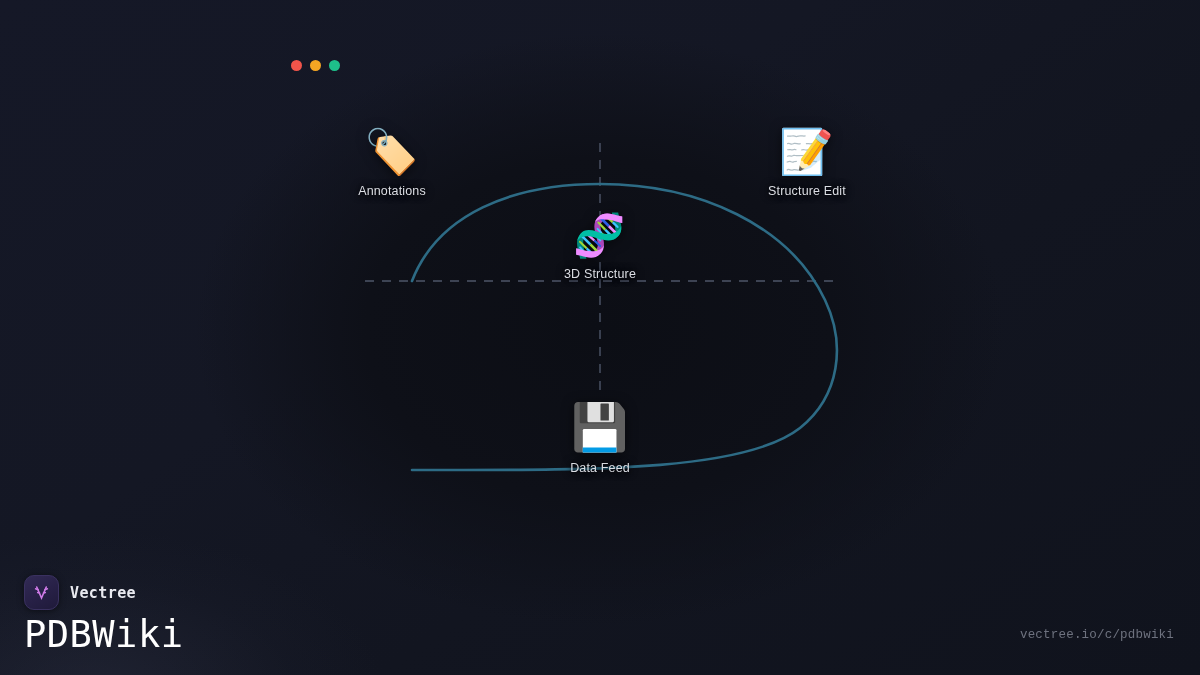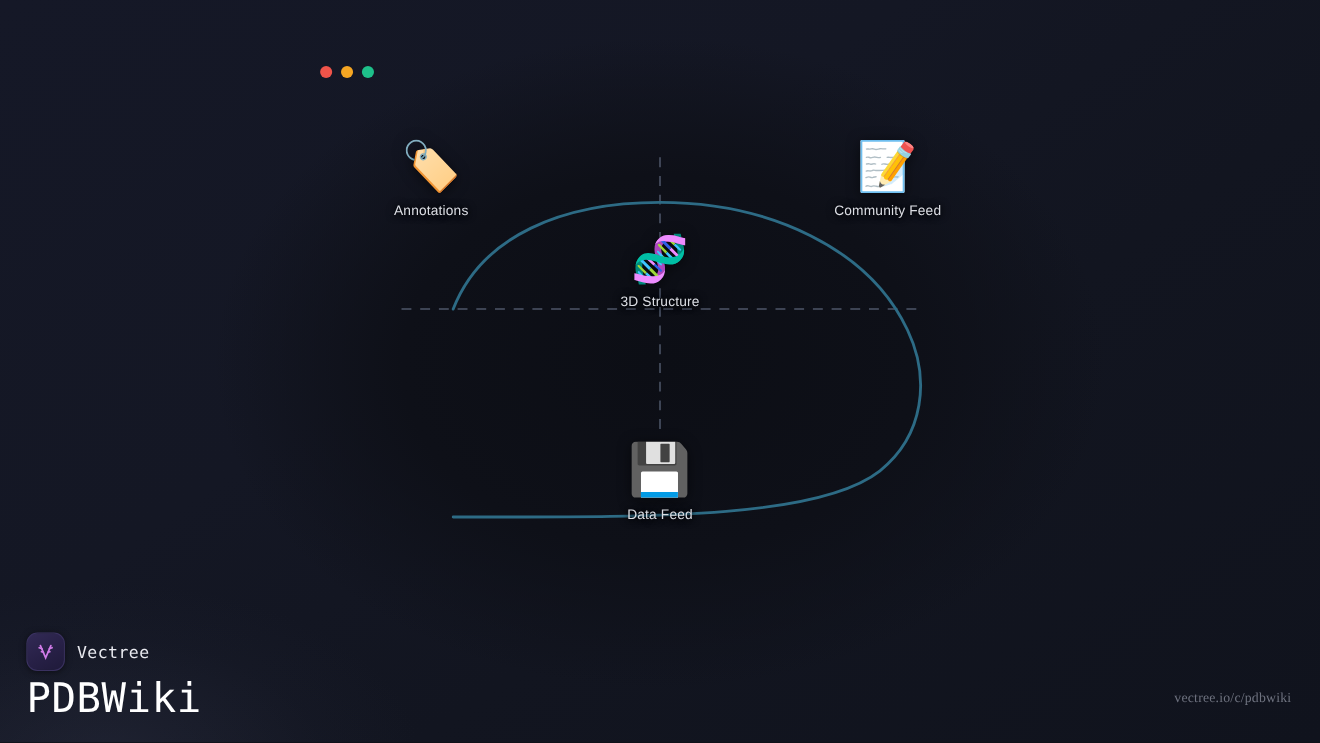--- a/index.html
+++ b/index.html
@@ -101,38 +101,38 @@
     background: linear-gradient(150deg, #322a55 0%, #272046 55%, #1f1a3a 100%);
     border: 1px solid #3a3160;
     display: flex;
     align-items: center;
     justify-content: center;
     box-shadow: 0 1px 6px rgba(0,0,0,0.5);
   }
   .brand-name {
     font-family: "DejaVu Sans Mono", "Liberation Mono", monospace;
     font-size: 15px;
-    font-weight: normal;
+    font-weight: bold;
     color: #e9eaf0;
     letter-spacing: 0.4px;
   }
   .brand-title {
     font-family: "DejaVu Sans Mono", "Liberation Mono", monospace;
     font-size: 37px;
     font-weight: normal;
     color: #ffffff;
     letter-spacing: 0.5px;
     line-height: 1.05;
   }
 
   .site-url {
     position: absolute;
     right: 26px;
     bottom: 33px;
-    font-family: Liberation Serif, serif;
+    font-family: Liberation Mono, monospace;
     font-size: 12.5px;
     color: #6e727f;
     letter-spacing: 0.2px;
   }
 </style>
 </head>
 <body>
 
 <div id="stage">
 
@@ -154,21 +154,21 @@
              C 744 472, 590 470, 412 470" fill="none" stroke="#2d6b85" stroke-width="2.6" stroke-linecap="round"></path>
   </svg>
 
   <div class="node" id="node-annotations">
     <div class="node-icon">🏷️</div>
     <div class="node-label">Annotations</div>
   </div>
 
   <div class="node" id="node-community-edit">
     <div class="node-icon">📝</div>
-    <div class="node-label">Community Feed</div>
+    <div class="node-label">Structure Edit</div>
   </div>
 
   <div class="node" id="node-3d-structure">
     <div class="node-icon">🧬</div>
     <div class="node-label">3D Structure</div>
   </div>
 
   <div class="node" id="node-data-feed">
     <div class="node-icon">💾</div>
     <div class="node-label">Data Feed</div>

